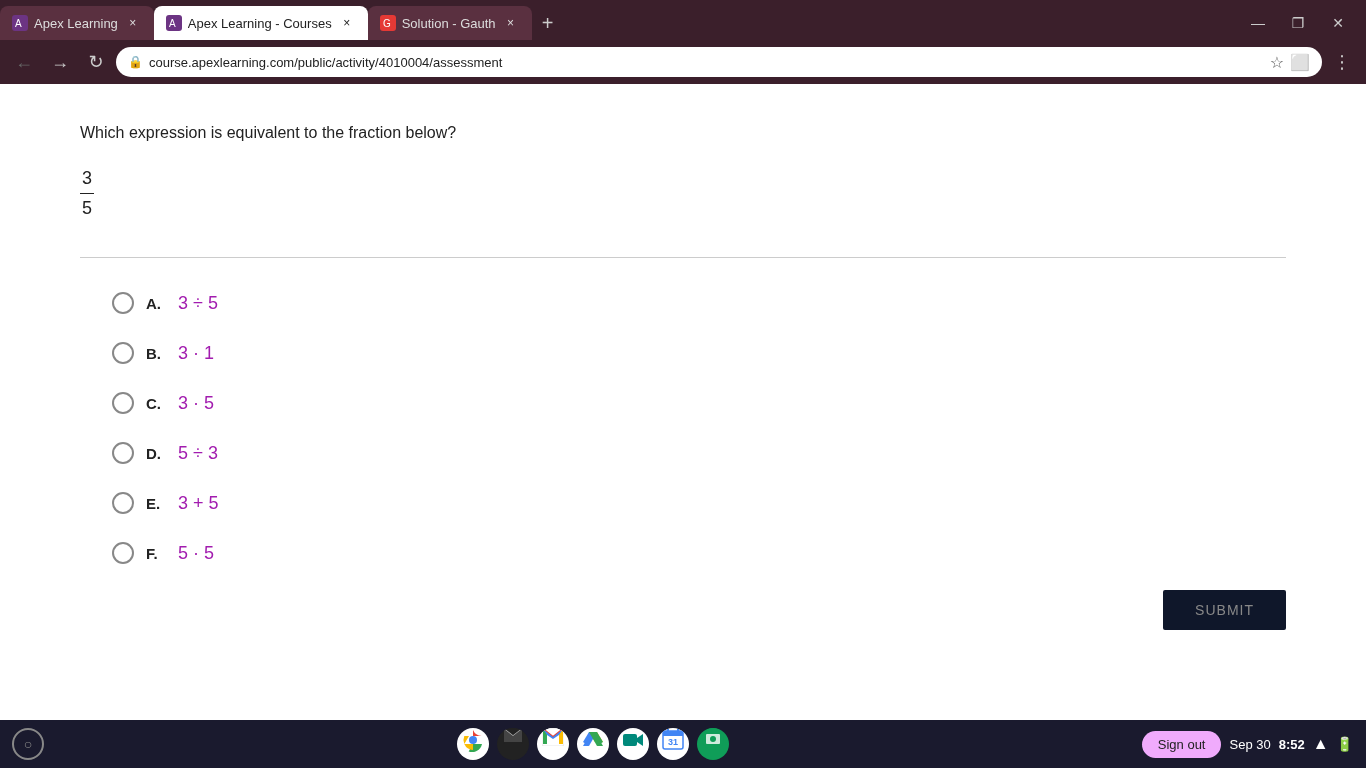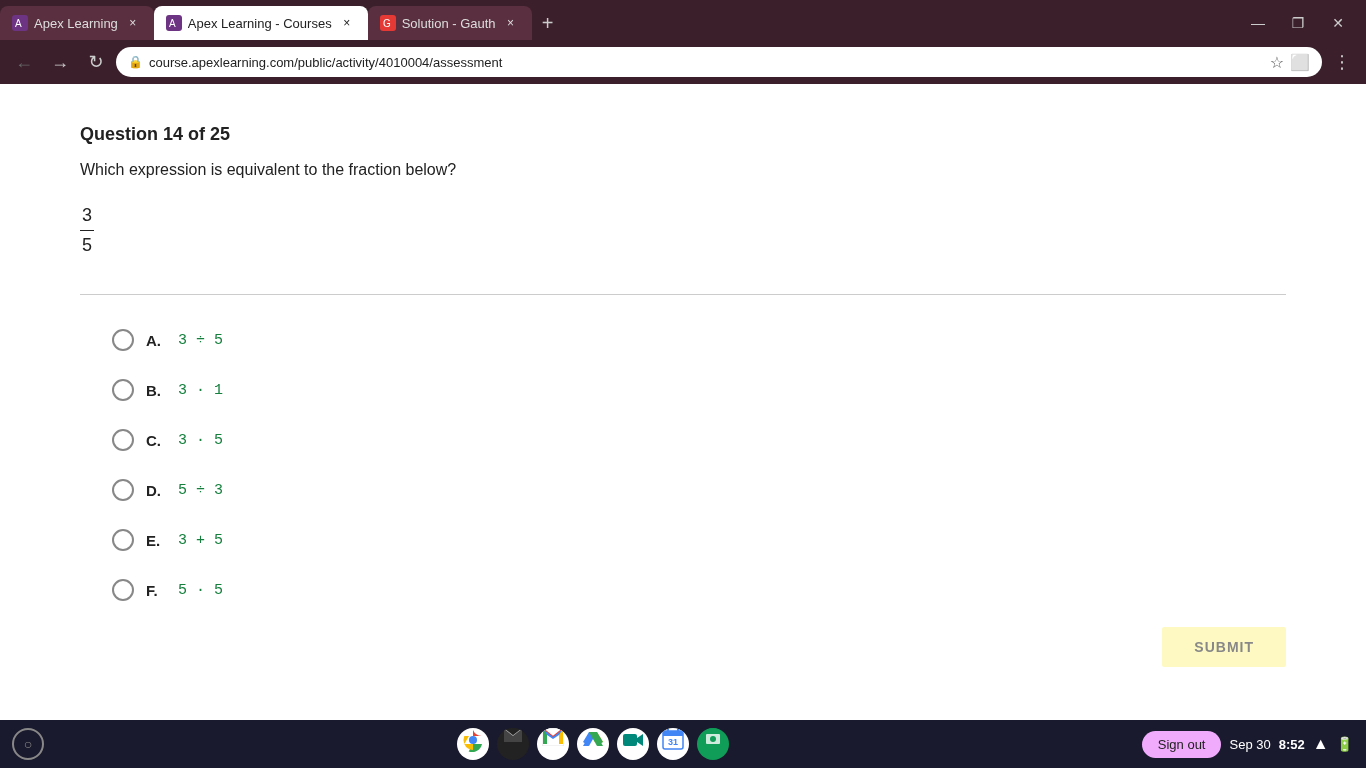--- a/index.html
+++ b/index.html
@@ -213,37 +213,36 @@
       flex-shrink: 0;
       background: #fff;
     }
     .option-letter {
       font-weight: bold;
       font-size: 15px;
       color: #222;
       min-width: 20px;
     }
     .option-text {
-      font-size: 15px;
-      color: #15803d;
-      font-family: Liberation Mono, monospace;
+      font-size: 18px;
+      color: #a21caf;
     }
 
     .submit-area {
       display: flex;
       justify-content: flex-end;
       padding: 16px 0;
     }
     .submit-btn {
-      background: #fef9c3;
+      background: #0f172a;
       color: #888;
       border: none;
       padding: 12px 32px;
       font-size: 14px;
-      font-weight: bold;
+      font-weight: normal;
       letter-spacing: 1px;
       cursor: pointer;
       border-radius: 2px;
     }
 
     
     .taskbar {
       position: fixed;
       bottom: 0;
       left: 0;
@@ -378,21 +377,20 @@
       <span class="url-bar-lock">🔒</span>
       <span class="url-bar-text">course.apexlearning.com/public/activity/4010004/assessment</span>
       <span class="url-bar-star">☆</span>
       <span class="url-bar-ext">⬜</span>
     </div>
     <div class="browser-menu">⋮</div>
   </div>
 </div>
 
 <div class="page-content">
-  <div class="question-number">Question 14 of 25</div>
   <div class="question-text">Which expression is equivalent to the fraction below?</div>
 
   <div class="fraction-display">
     <span class="fraction-numerator">3</span>
     <span class="fraction-denominator">5</span>
   </div>
 
   <hr class="divider">
 
   <div class="answer-options">

